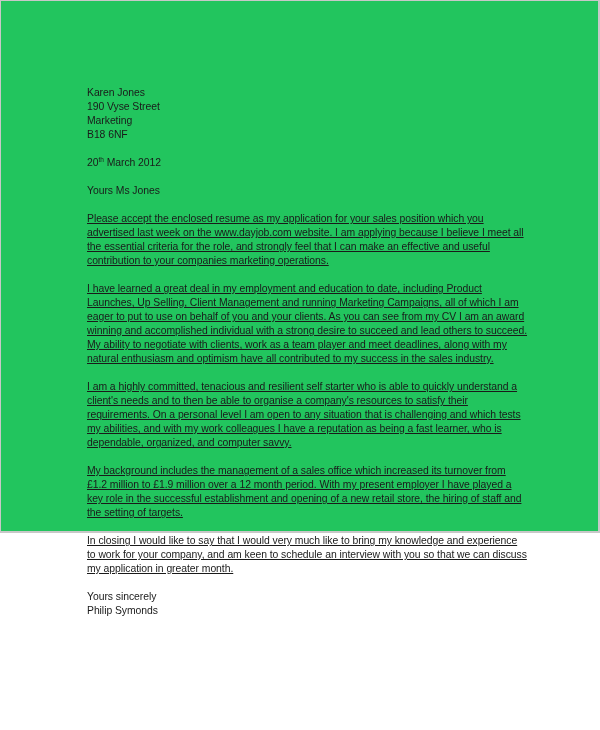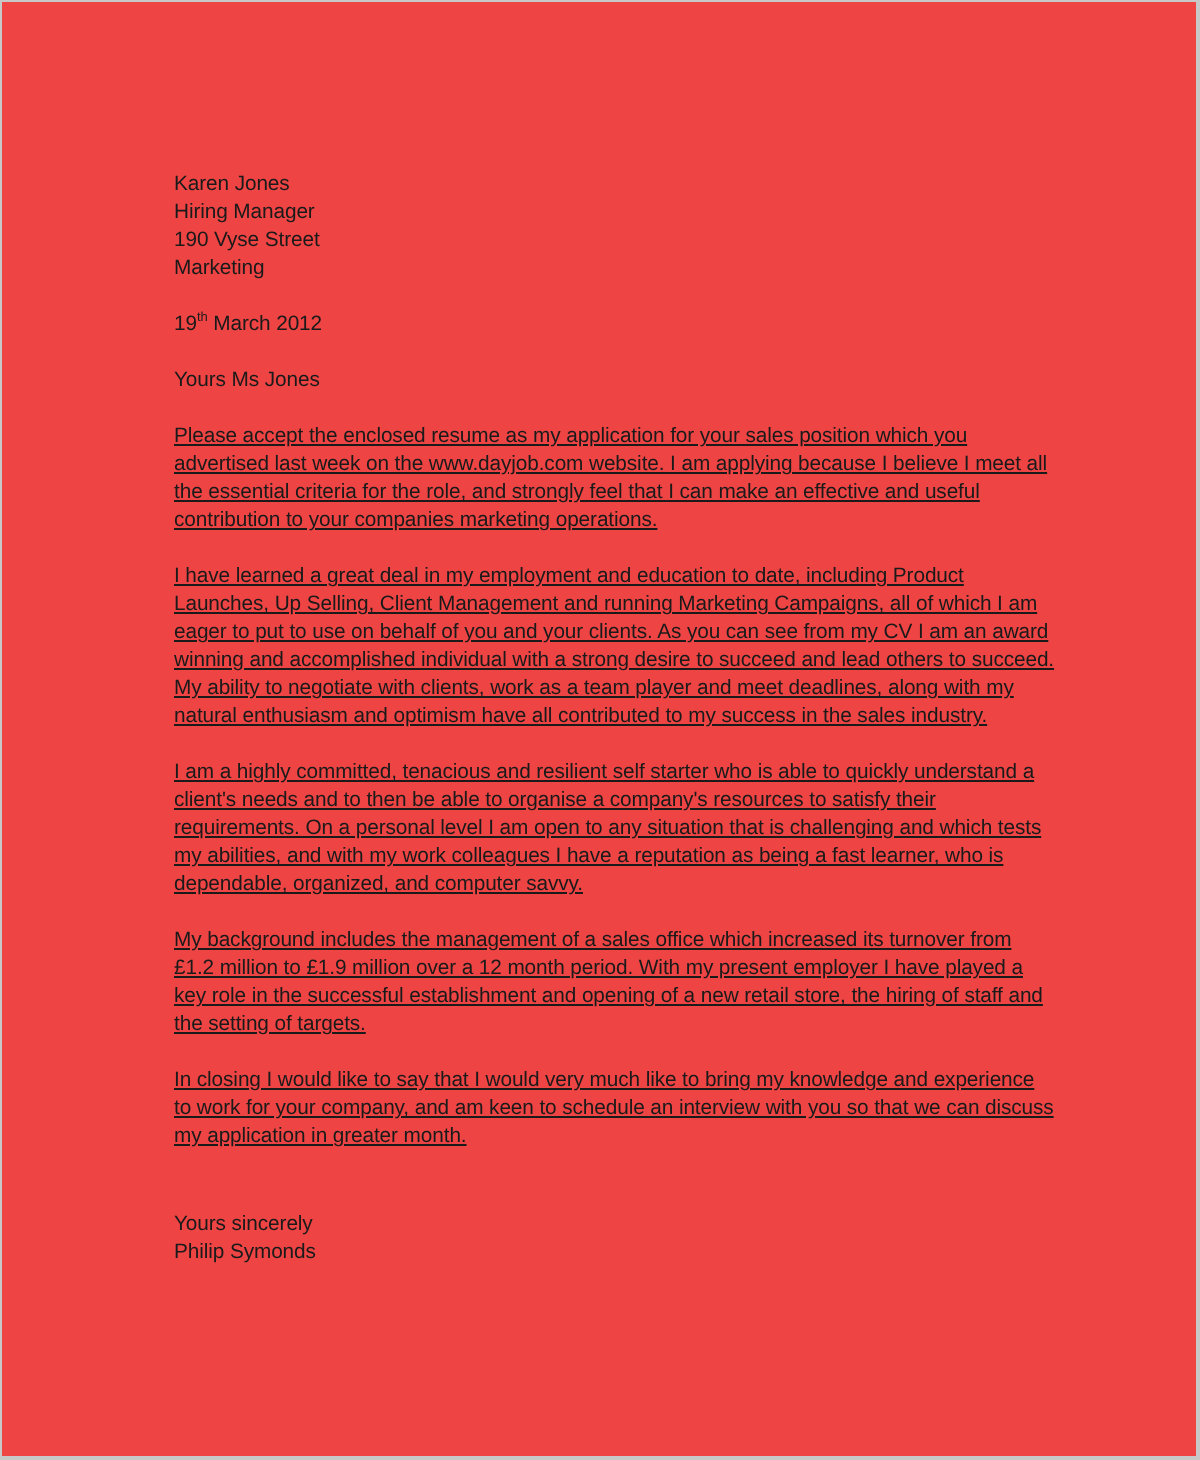--- a/index.html
+++ b/index.html
@@ -9,25 +9,25 @@
     }
     body {
       width: 600px;
       height: 730px;
       overflow: hidden;
     }
     .page {
       position: relative;
       box-sizing: border-box;
       width: 600px;
-      height: 730px;
+      height: 533px;
       border: 2px solid #c8c8c8;
       border-top-width: 1px;
       border-left-width: 1px;
-      background: #ef4444;
+      background: #22c55e;
     }
     .letter {
       position: absolute;
       left: 86px;
       top: 85px;
       width: 440px;
       font-family: "Liberation Sans", sans-serif;
       font-size: 10.4px;
       line-height: 14px;
       color: #1a1a1a;
@@ -46,39 +46,39 @@
       vertical-align: super;
     }
     .salutation {
       margin-top: 14px;
     }
     p {
       margin: 14px 0 0 0;
       text-decoration: underline;
     }
     .closing {
-      margin-top: 30px;
+      margin-top: 14px;
     }
     .signature {
     }
   </style>
 </head>
 <body>
 
 <div class="page">
   <div class="letter">
 
     <div class="recipient-block">
       <span class="addr-line">Karen Jones</span>
-      <span class="addr-line">Hiring Manager</span>
       <span class="addr-line">190 Vyse Street</span>
       <span class="addr-line">Marketing</span>
+      <span class="addr-line">B18 6NF</span>
     </div>
 
-    <div class="date"><span>19</span><sup>th</sup><span> March 2012</span></div>
+    <div class="date"><span>20</span><sup>th</sup><span> March 2012</span></div>
 
     <div class="salutation">Yours Ms Jones</div>
 
     <p>Please accept the enclosed resume as my application for your sales position which you advertised last week on the www.dayjob.com website. I am applying because I believe I meet all the essential criteria for the role, and strongly feel that I can make an effective and useful contribution to your companies marketing operations.</p>
     <p>I have learned a great deal in my employment and education to date, including Product Launches, Up Selling, Client Management and running Marketing Campaigns, all of which I am eager to put to use on behalf of you and your clients. As you can see from my CV I am an award winning and accomplished individual with a strong desire to succeed and lead others to succeed. My ability to negotiate with clients, work as a team player and meet deadlines, along with my natural enthusiasm and optimism have all contributed to my success in the sales industry.</p>
     <p>I am a highly committed, tenacious and resilient self starter who is able to quickly understand a client's needs and to then be able to organise a company's resources to satisfy their requirements. On a personal level I am open to any situation that is challenging and which tests my abilities, and with my work colleagues I have a reputation as being a fast learner, who is dependable, organized, and computer savvy.</p>
     <p>My background includes the management of a sales office which increased its turnover from £1.2 million to £1.9 million over a 12 month period. With my present employer I have played a key role in the successful establishment and opening of a new retail store, the hiring of staff and the setting of targets.</p>
     <p>In closing I would like to say that I would very much like to bring my knowledge and experience to work for your company, and am keen to schedule an interview with you so that we can discuss my application in greater month.</p>
 
     <div class="closing">Yours sincerely</div>

